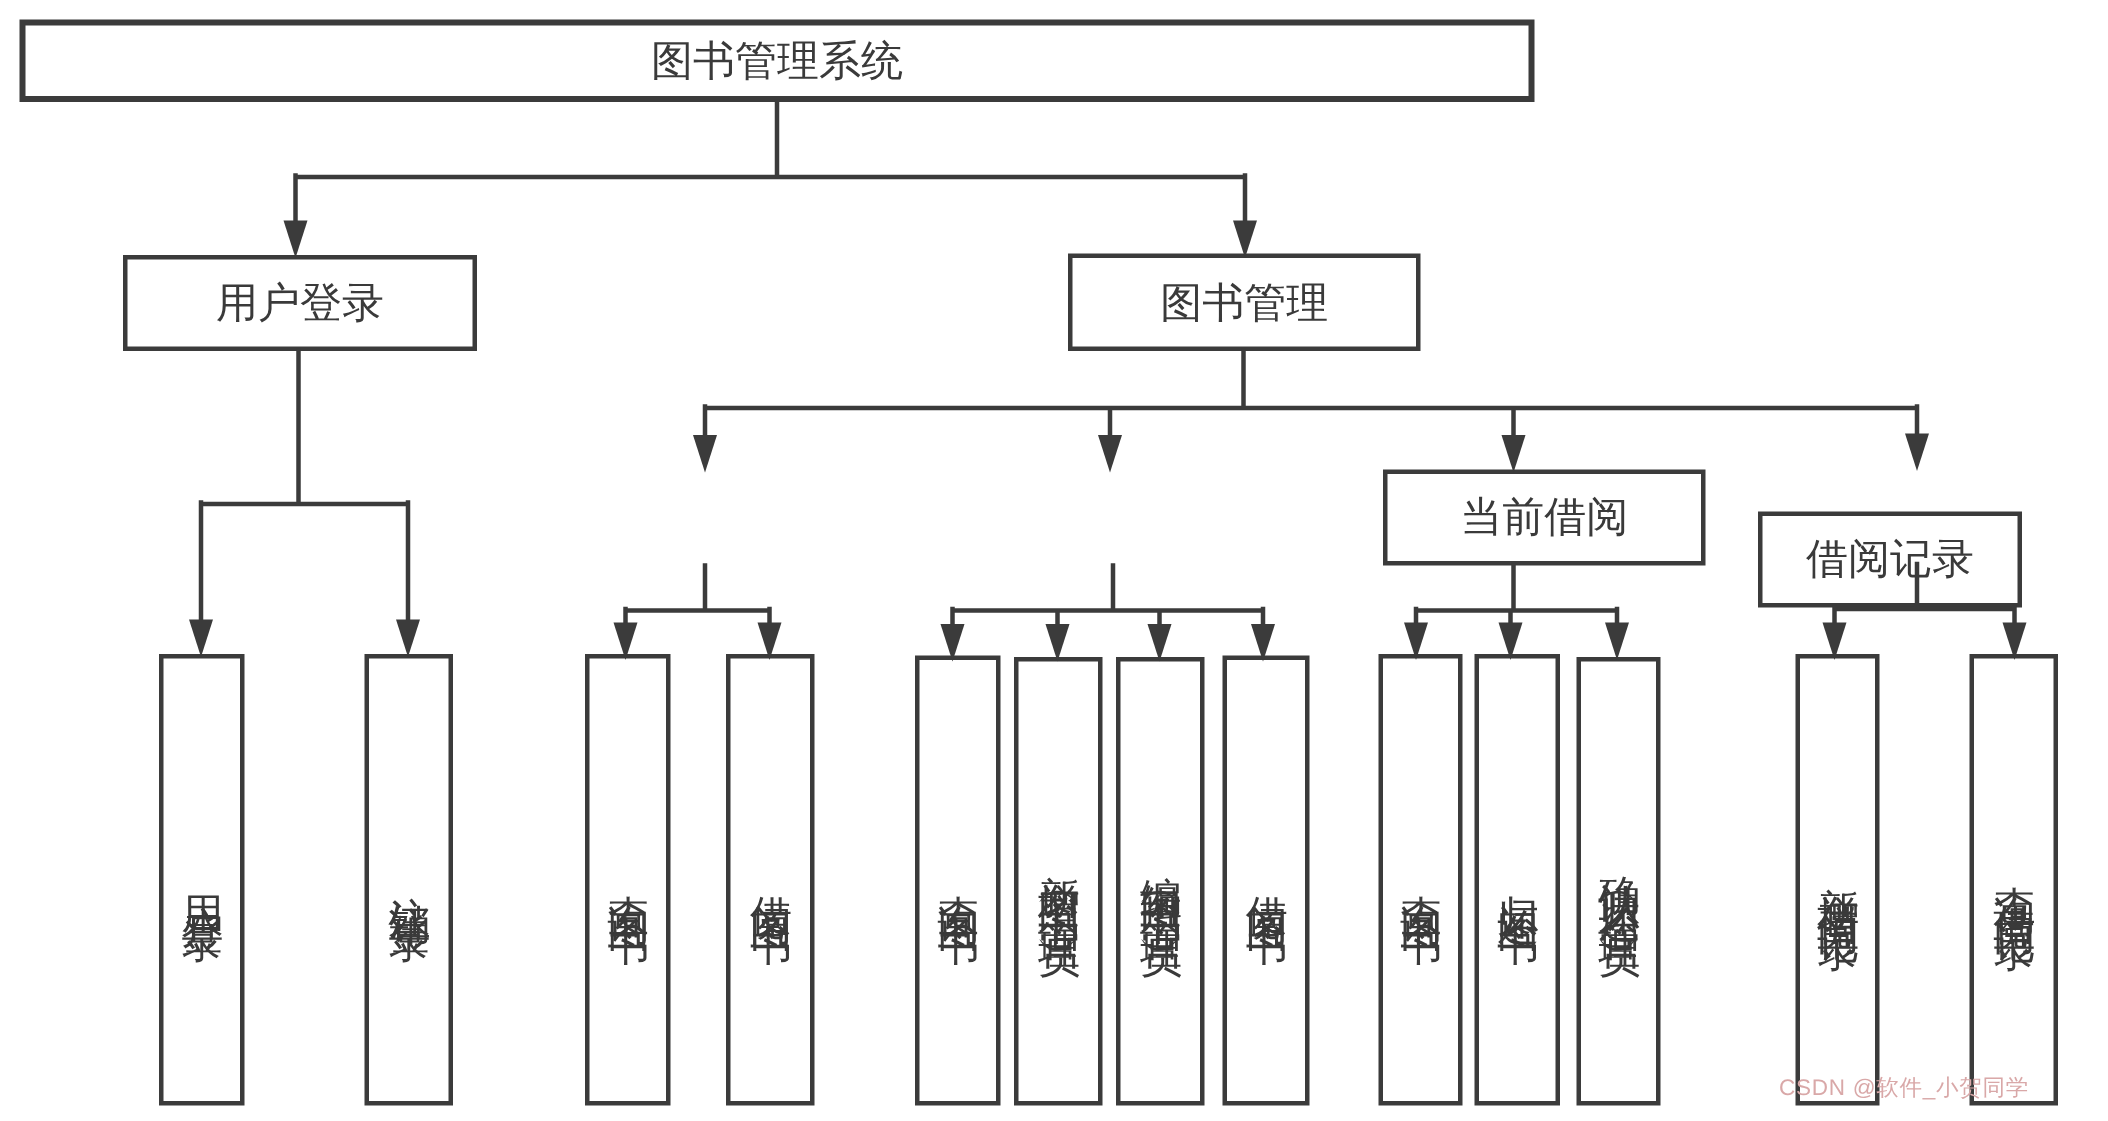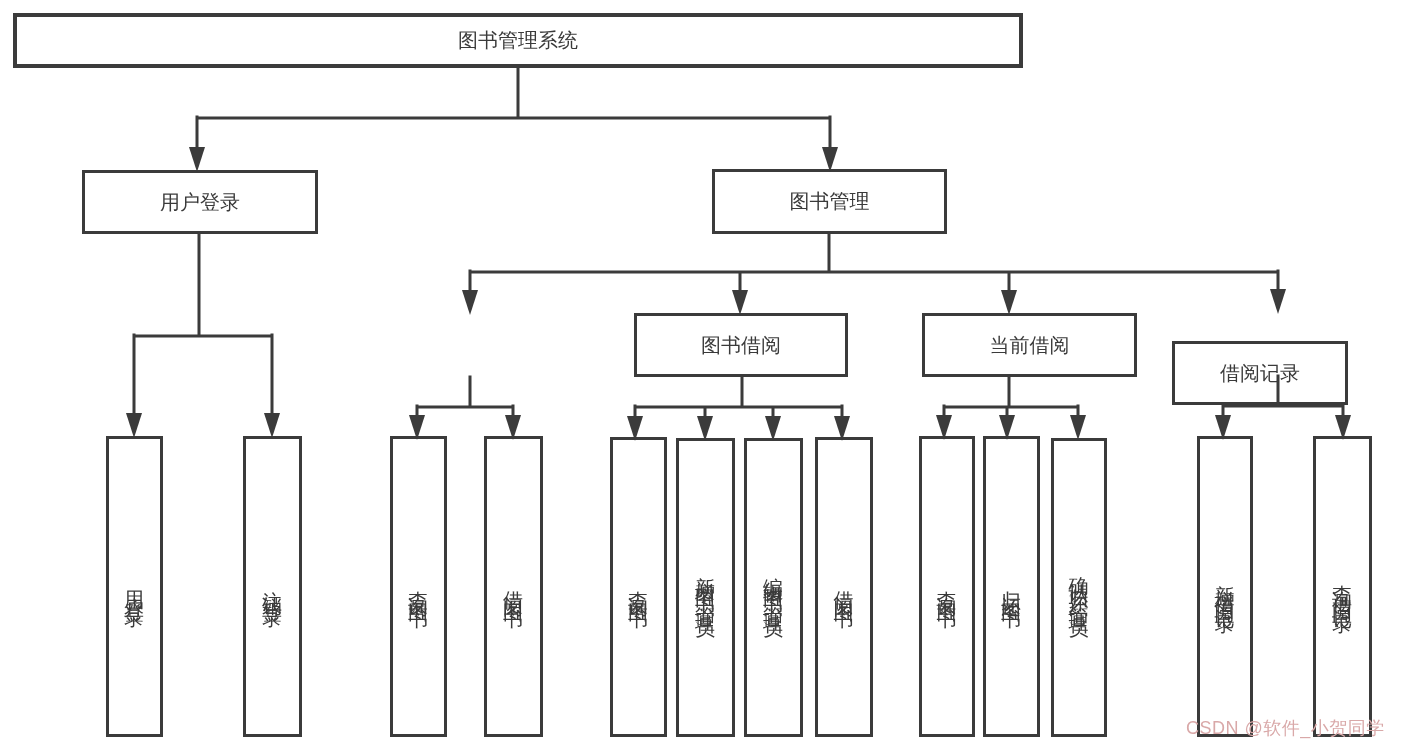--- a/index.html
+++ b/index.html
@@ -4,32 +4,32 @@
 <title>Diagram</title>
 <style>
   html,body { margin:0; padding:0; background:#ffffff; }
   #canvas {
     position:relative; width:1405px; height:747px; background:#ffffff;
     font-family:"Liberation Sans","DejaVu Sans",sans-serif; overflow:hidden;
   }
   .node {
     position:absolute; box-sizing:border-box; background:#ffffff;
     border:3px solid #3b3b3b; display:flex; align-items:center; justify-content:center;
-    color:#3a3a3a; font-size:20px; font-weight:500; text-align:center;
+    color:#3a3a3a; font-size:28px; font-weight:500; text-align:center;
     white-space:nowrap;
   }
   .node.root { border-width:4px; }
   .node.leaf {
     writing-mode:vertical-rl; text-orientation:mixed;
     letter-spacing:6px; line-height:1; white-space:normal;
   }
   #edges { position:absolute; left:0; top:0; z-index:5; pointer-events:none; }
   #watermark {
     position:absolute; left:1186px; top:716px; z-index:9;
-    font-size:18px; color:#d9a8a8; letter-spacing:0.5px;
+    font-size:15px; color:#d9a8a8; letter-spacing:0.5px;
   }
   
   #n-root   { left:13px;   top:13px;  width:1010px; height:55px; }
   #n-ul     { left:82px;   top:170px; width:236px;  height:64px; }
   #n-bm     { left:712px;  top:169px; width:235px;  height:65px; }
   #n-nbr    { left:363px;  top:313px; width:214px;  height:64px; }
   #n-bb     { left:634px;  top:313px; width:214px;  height:64px; }
   #n-cb     { left:902px;  top:313px; width:215px;  height:64px;margin-left:20px; }
   #n-br     { left:1172px; top:312px; width:176px;  height:64px;margin-top:29px; }
   #n-ul-1   { left:106px;  top:436px; width:57px;   height:301px; }
@@ -49,21 +49,20 @@
 </head>
 <body>
 
 <div id="canvas">
 
   <div class="node root" id="n-root">图书管理系统</div>
 
   <div class="node" id="n-ul">用户登录</div>
   <div class="node" id="n-bm">图书管理</div>
 
-  <div class="node" id="n-bb">图书借阅</div>
   <div class="node" id="n-cb">当前借阅</div>
   <div class="node" id="n-br">借阅记录</div>
 
   <div class="node leaf" id="n-ul-1">用户登录</div>
   <div class="node leaf" id="n-ul-2">注销登录</div>
 
   <div class="node leaf" id="n-nbr-1">查询图书</div>
   <div class="node leaf" id="n-nbr-2">借阅图书</div>
 
   <div class="node leaf" id="n-bb-1">查询图书</div>

